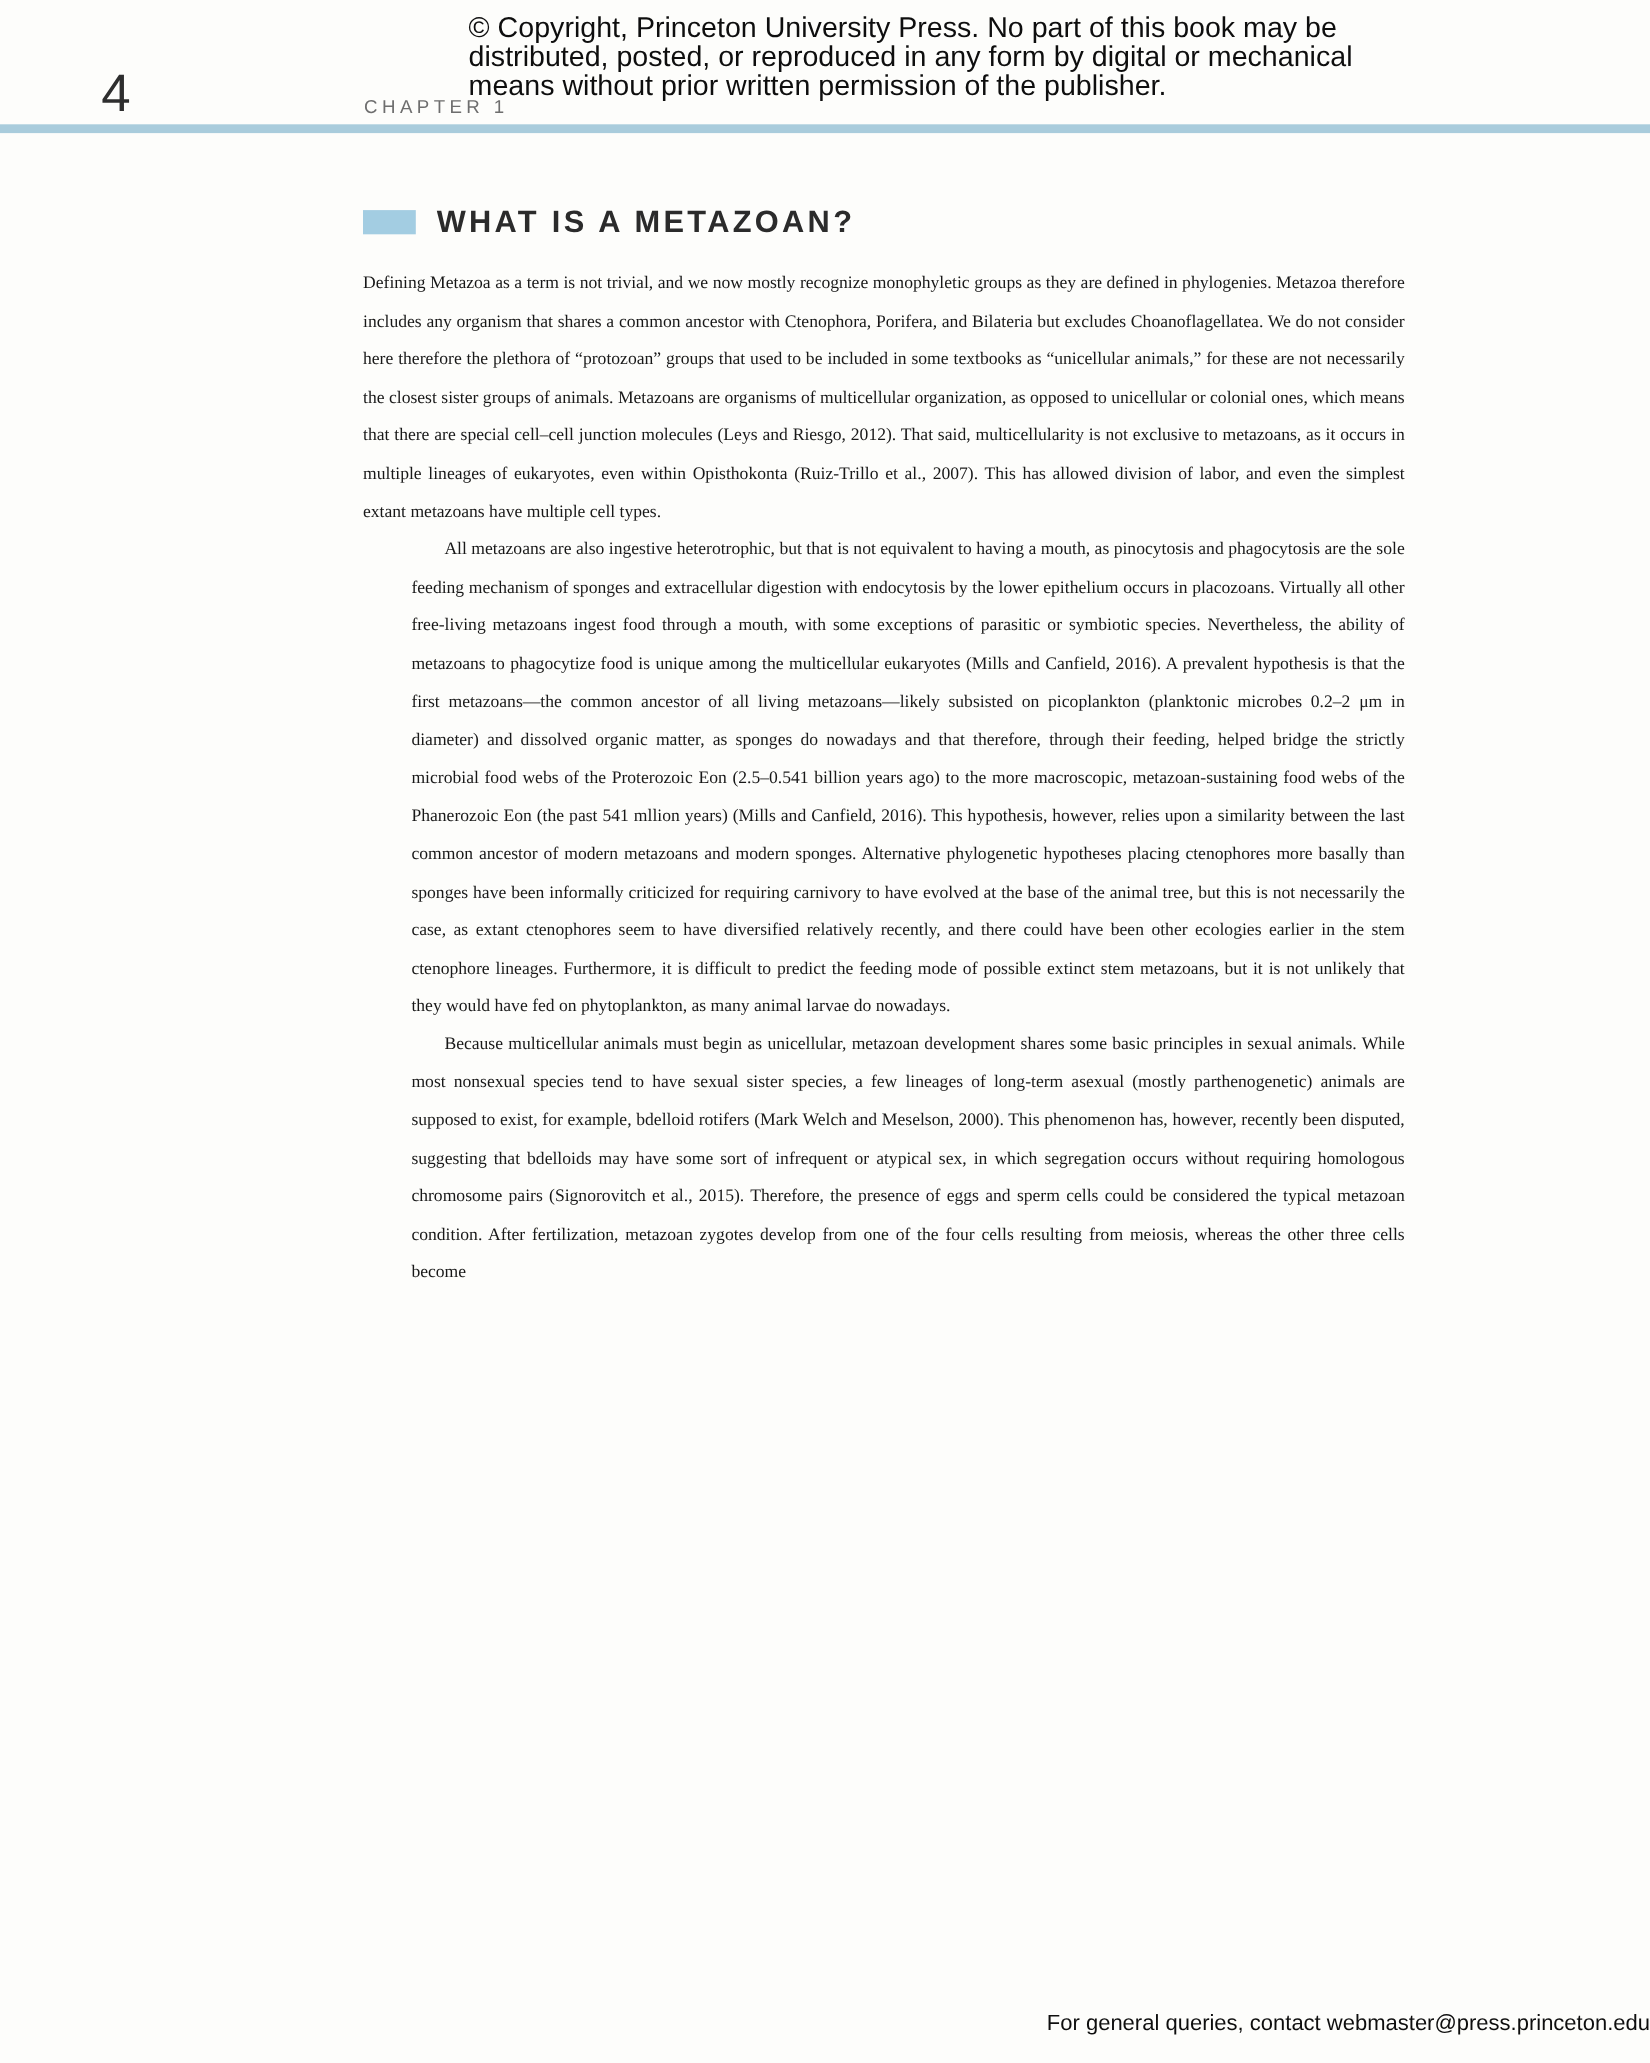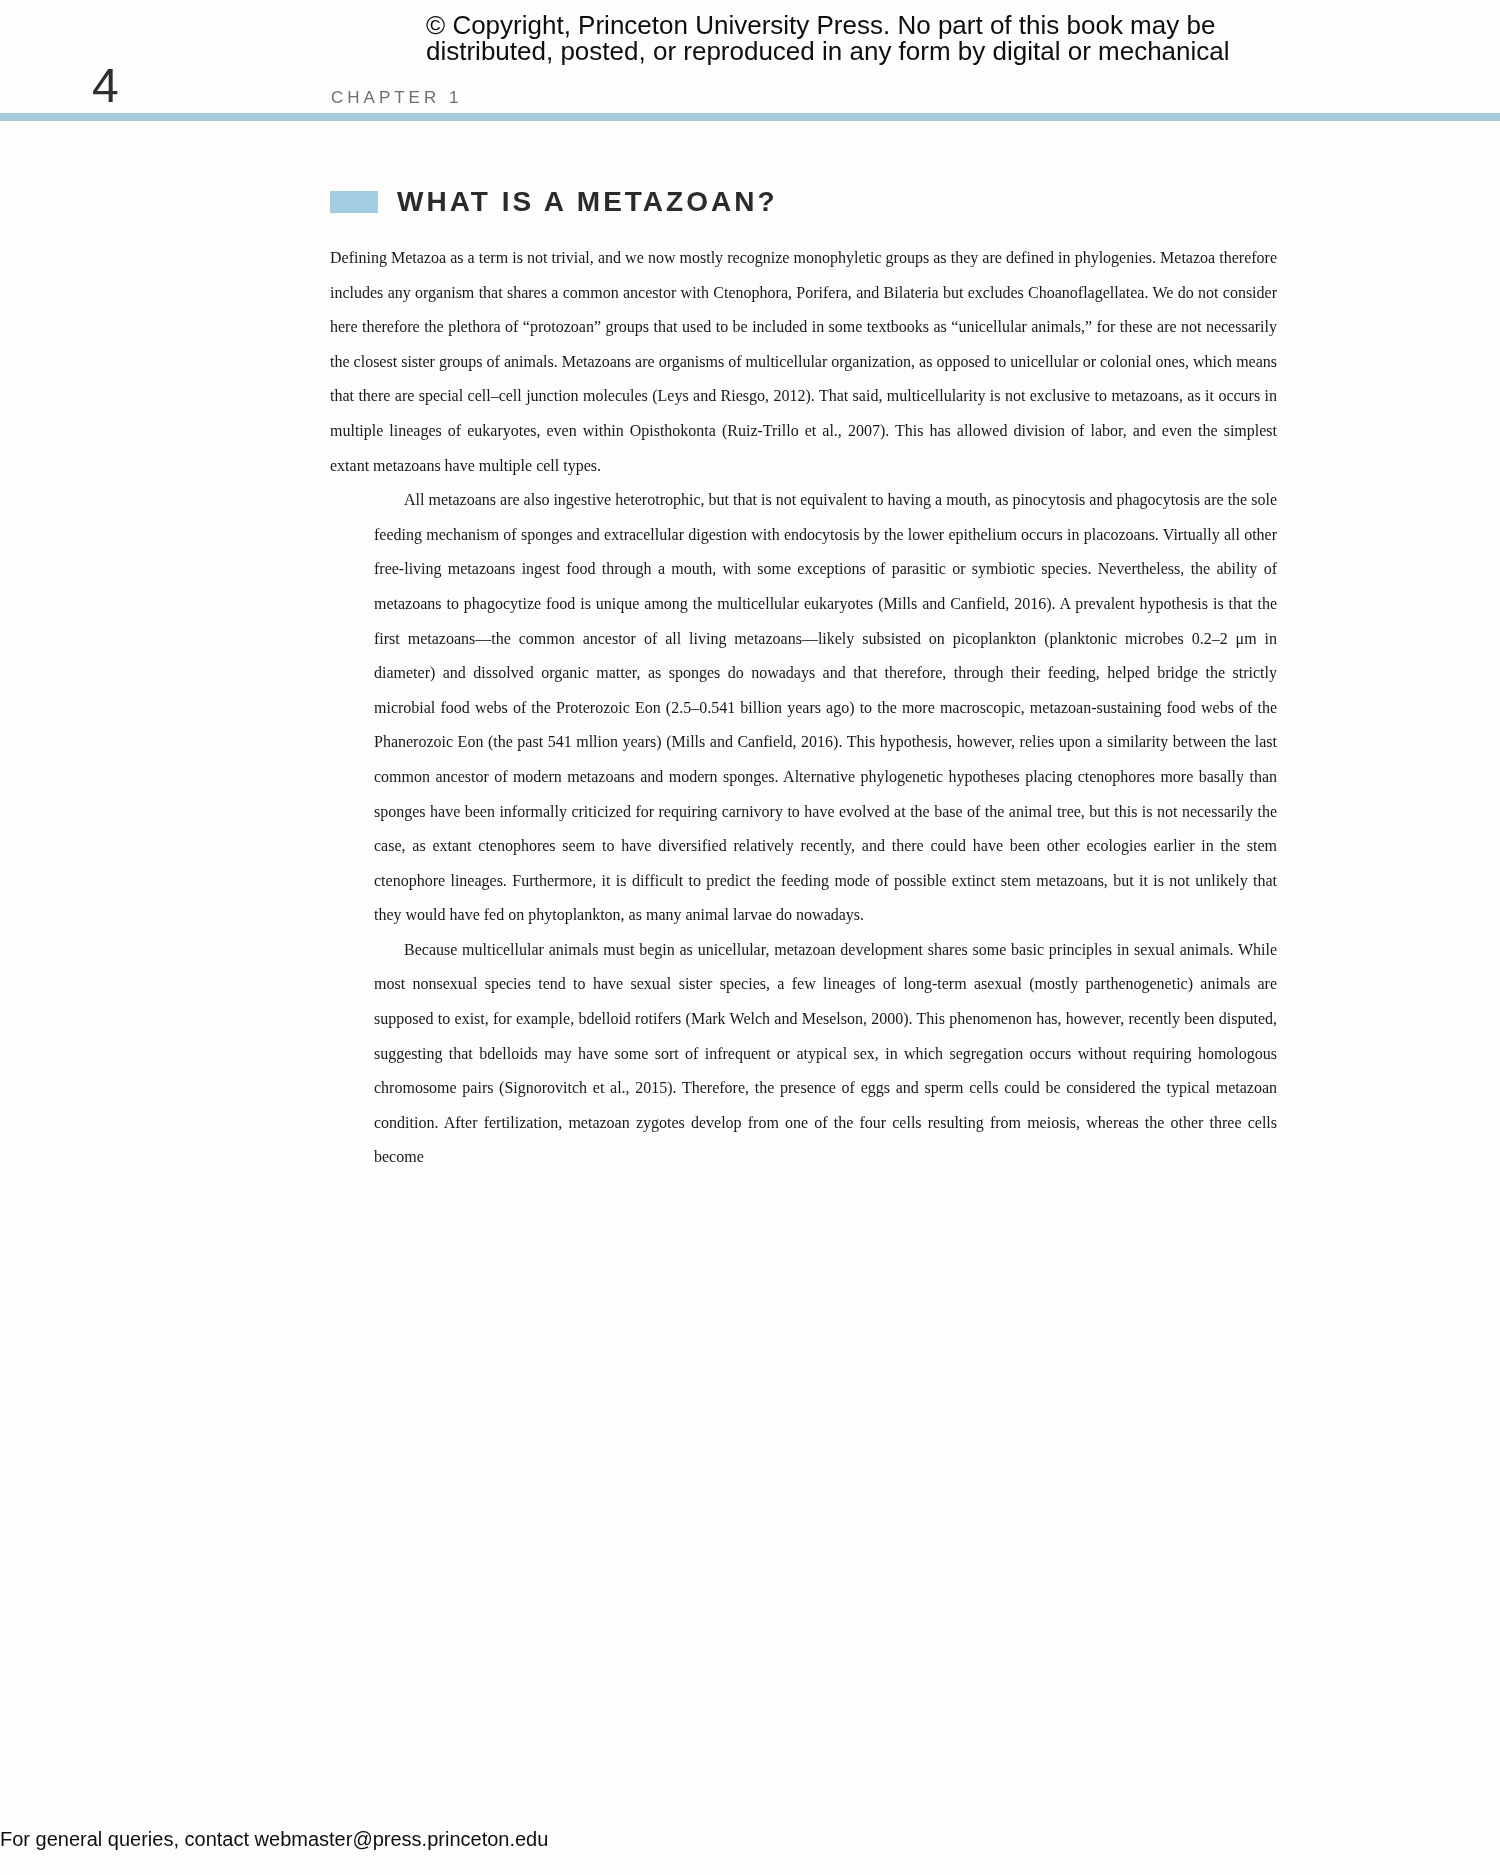--- a/index.html
+++ b/index.html
@@ -95,32 +95,33 @@
   .body-text p.indented {
     text-indent: 30px;
     margin-left: 44px;
   }
 
   .footer {
     position: absolute;
     left: 0;
     top: 1828px;
     width: 1500px;
-    text-align: left;
+    text-align: right;
     font-size: 20px;
     color: #0e0e0e;
     font-family: "Liberation Sans", sans-serif;
   }
 </style>
 </head>
 <body>
 
 <div class="copyright">
   <div>© Copyright, Princeton University Press. No part of this book may be</div>
   <div>distributed, posted, or reproduced in any form by digital or mechanical</div>
+  <div>means without prior written permission of the publisher.</div>
 </div>
 
 <div class="page-number">4</div>
 
 <div class="chapter-header">CHAPTER 1</div>
 
 <div class="rule-blue"></div>
 
 <div class="section-heading-row">
   <div class="heading-marker"></div>

